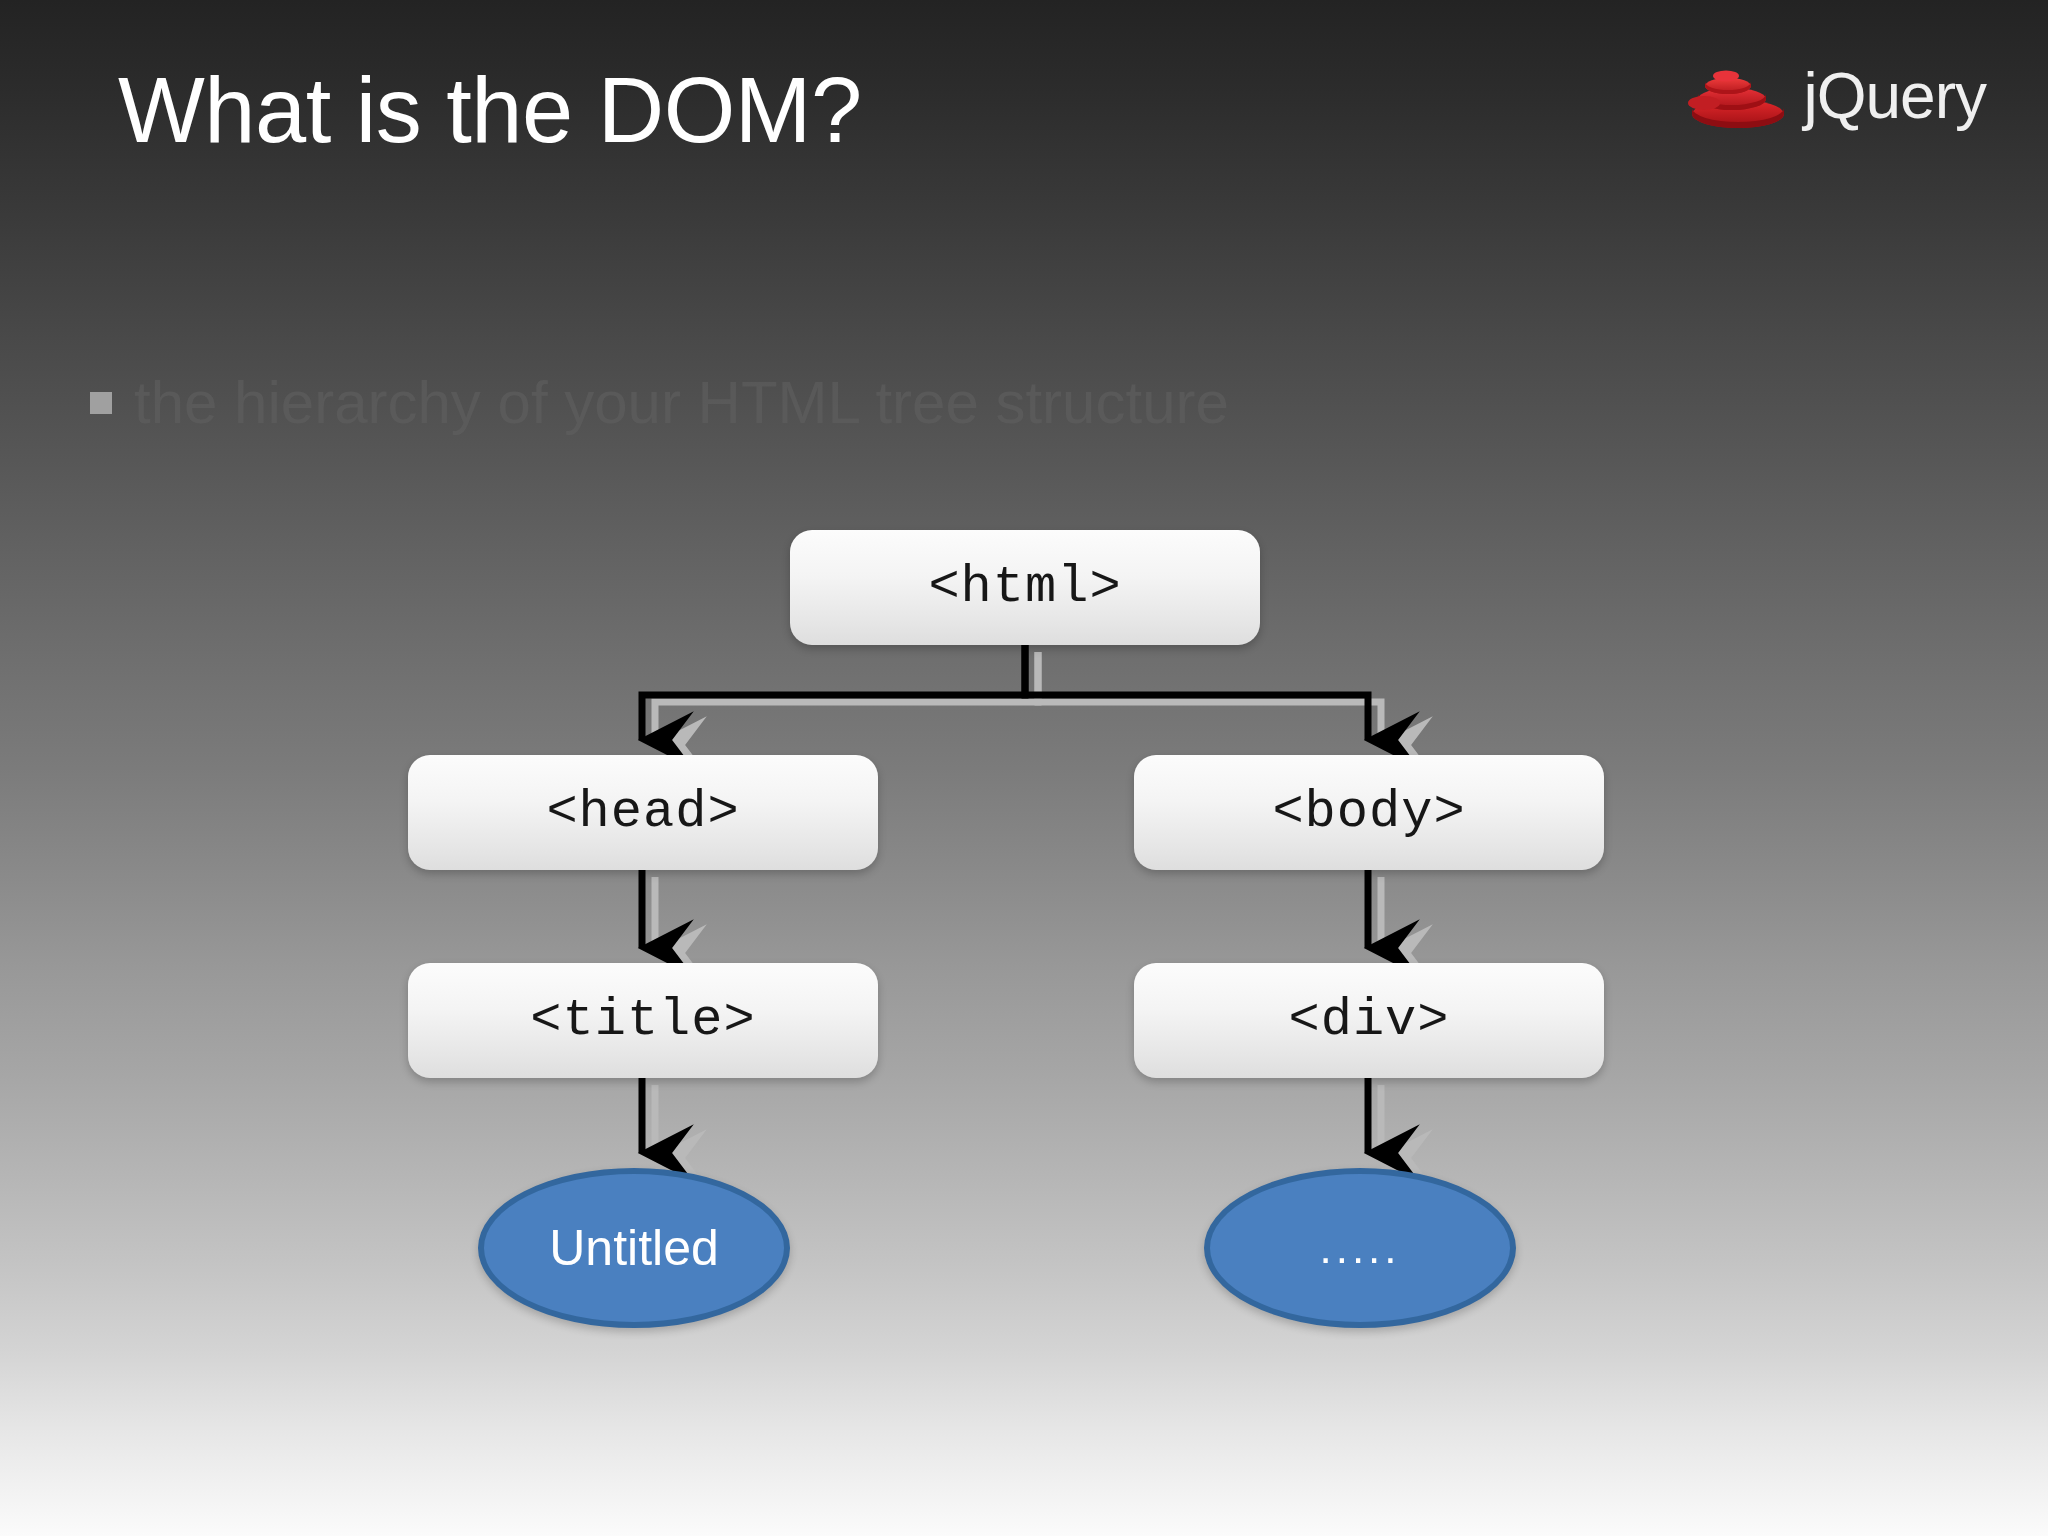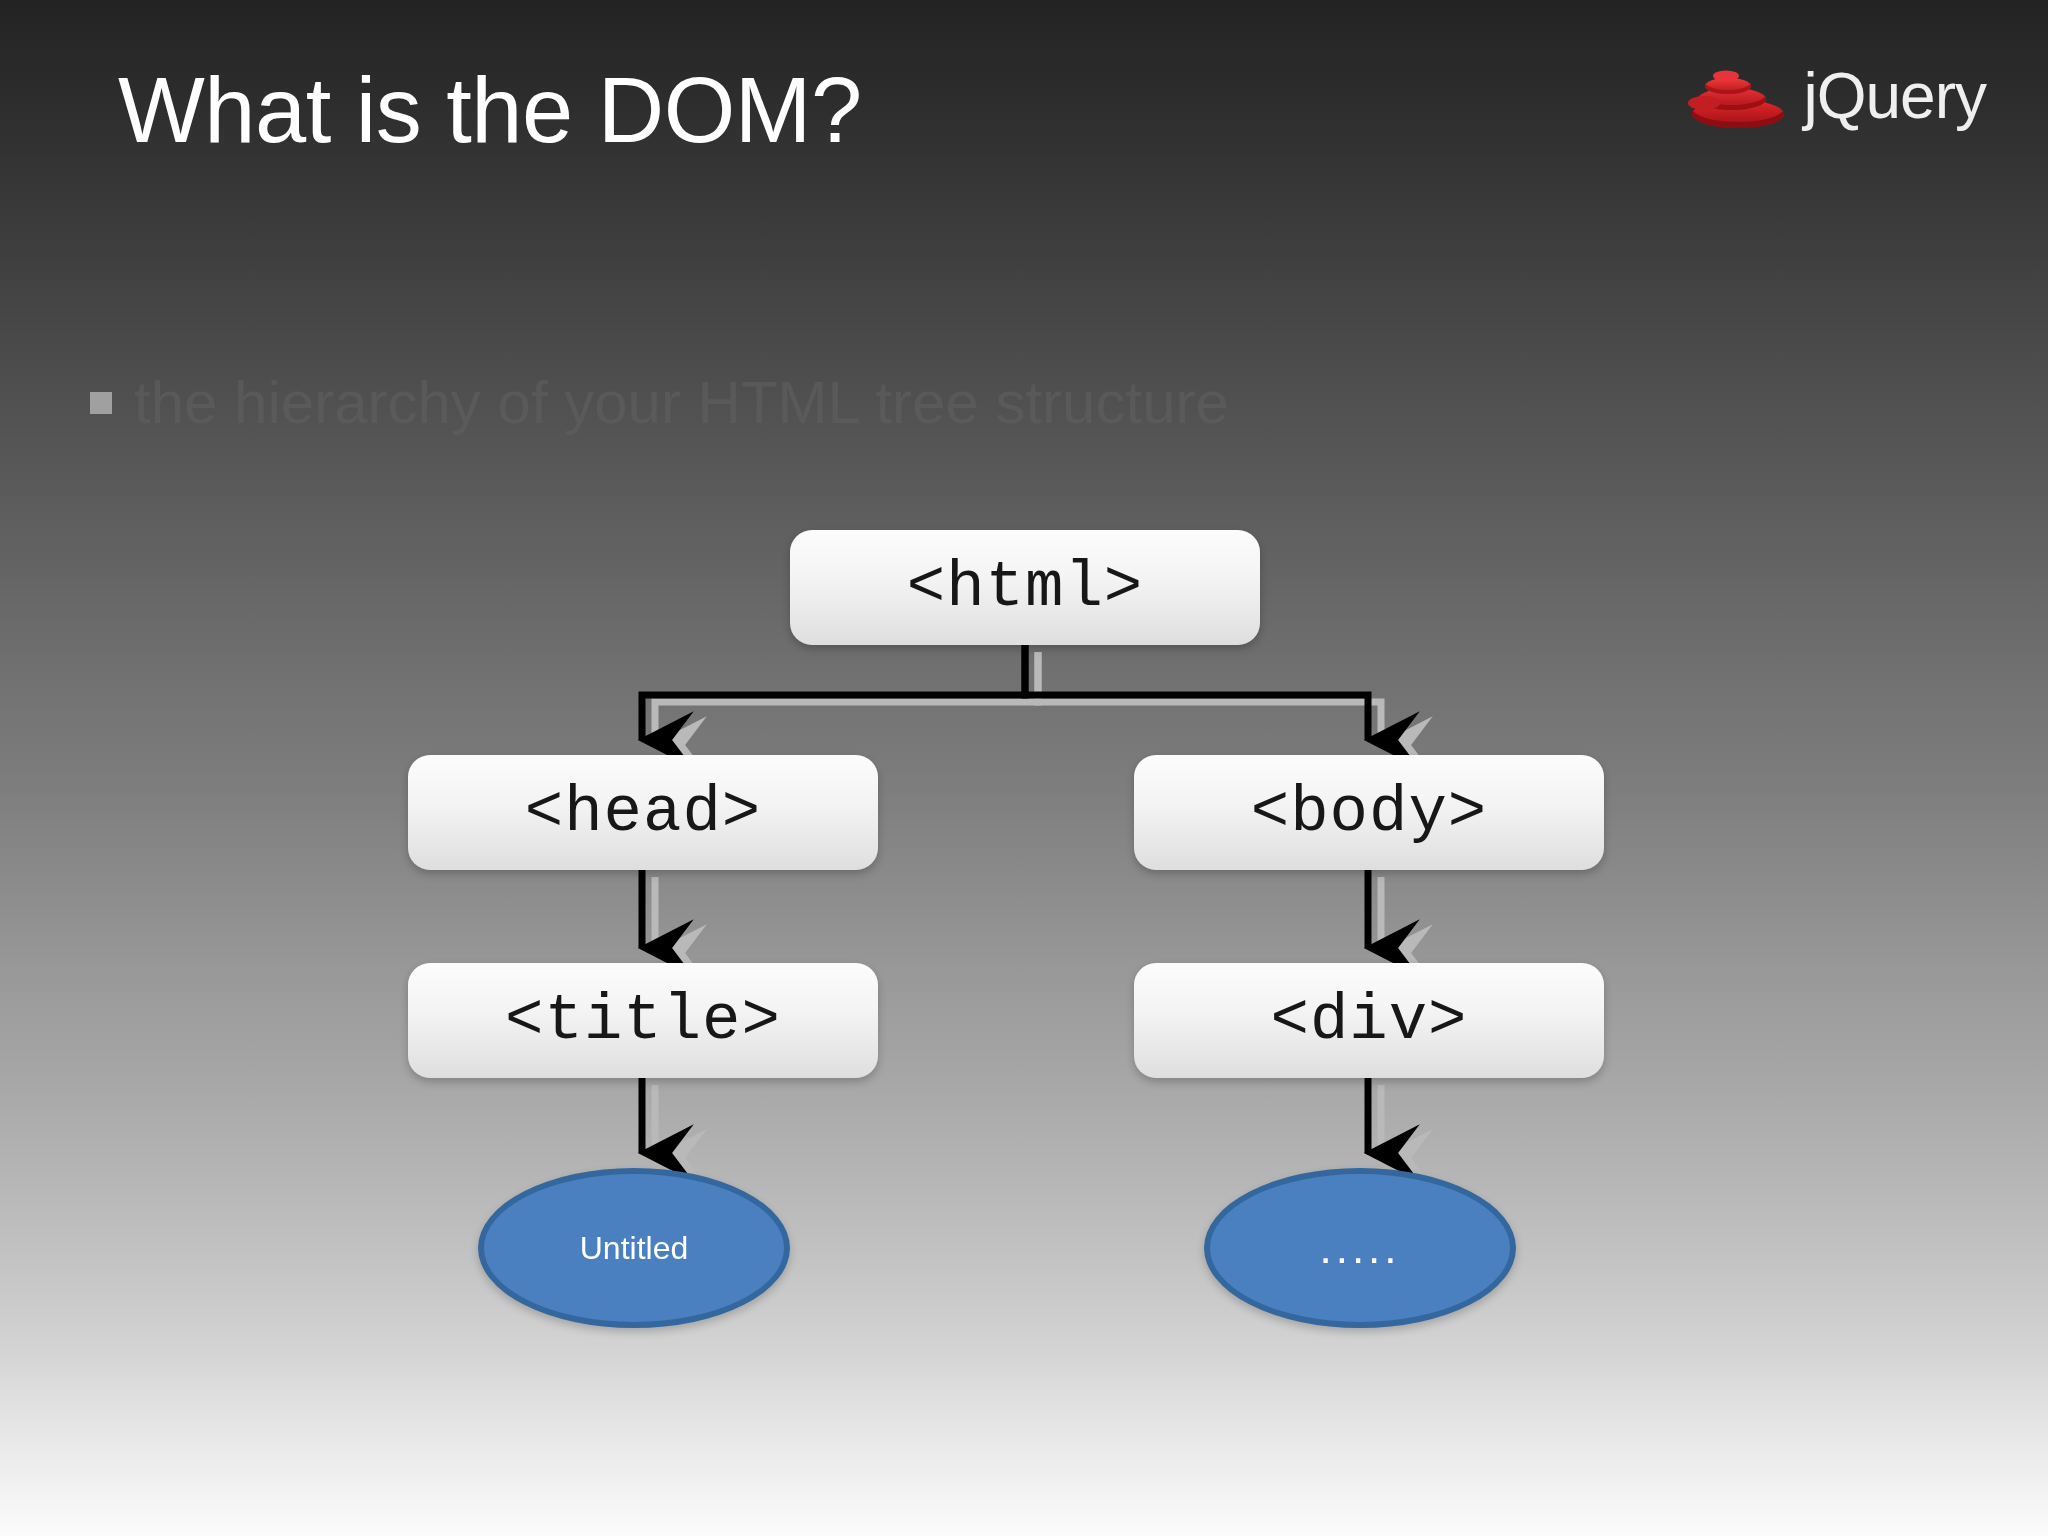--- a/index.html
+++ b/index.html
@@ -103,36 +103,36 @@
 
   .node-box {
     position: absolute;
     border-radius: 22px;
     background: linear-gradient(to bottom, #fcfcfc 0%, #f4f4f4 40%, #e6e6e6 80%, #dedede 100%);
     box-shadow: 0 4px 9px rgba(0,0,0,0.22);
     display: flex;
     align-items: center;
     justify-content: center;
     font-family: "Liberation Mono", monospace;
-    font-size: 64px;
+    font-size: 52px;
     color: #171717;
     letter-spacing: 1px;
   }
 
   .node-ellipse {
     position: absolute;
     border-radius: 50%;
     background: #4a80c0;
     border: 6px solid #33679e;
     box-shadow: 0 4px 9px rgba(0,0,0,0.20);
     display: flex;
     align-items: center;
     justify-content: center;
     font-family: "Liberation Sans", sans-serif;
-    font-size: 32px;
+    font-size: 50px;
     color: #ffffff;
     box-sizing: border-box;
   }
   .node-ellipse.dots {
     font-size: 44px;
     letter-spacing: 4px;
   }
 
   
   #connectors {

